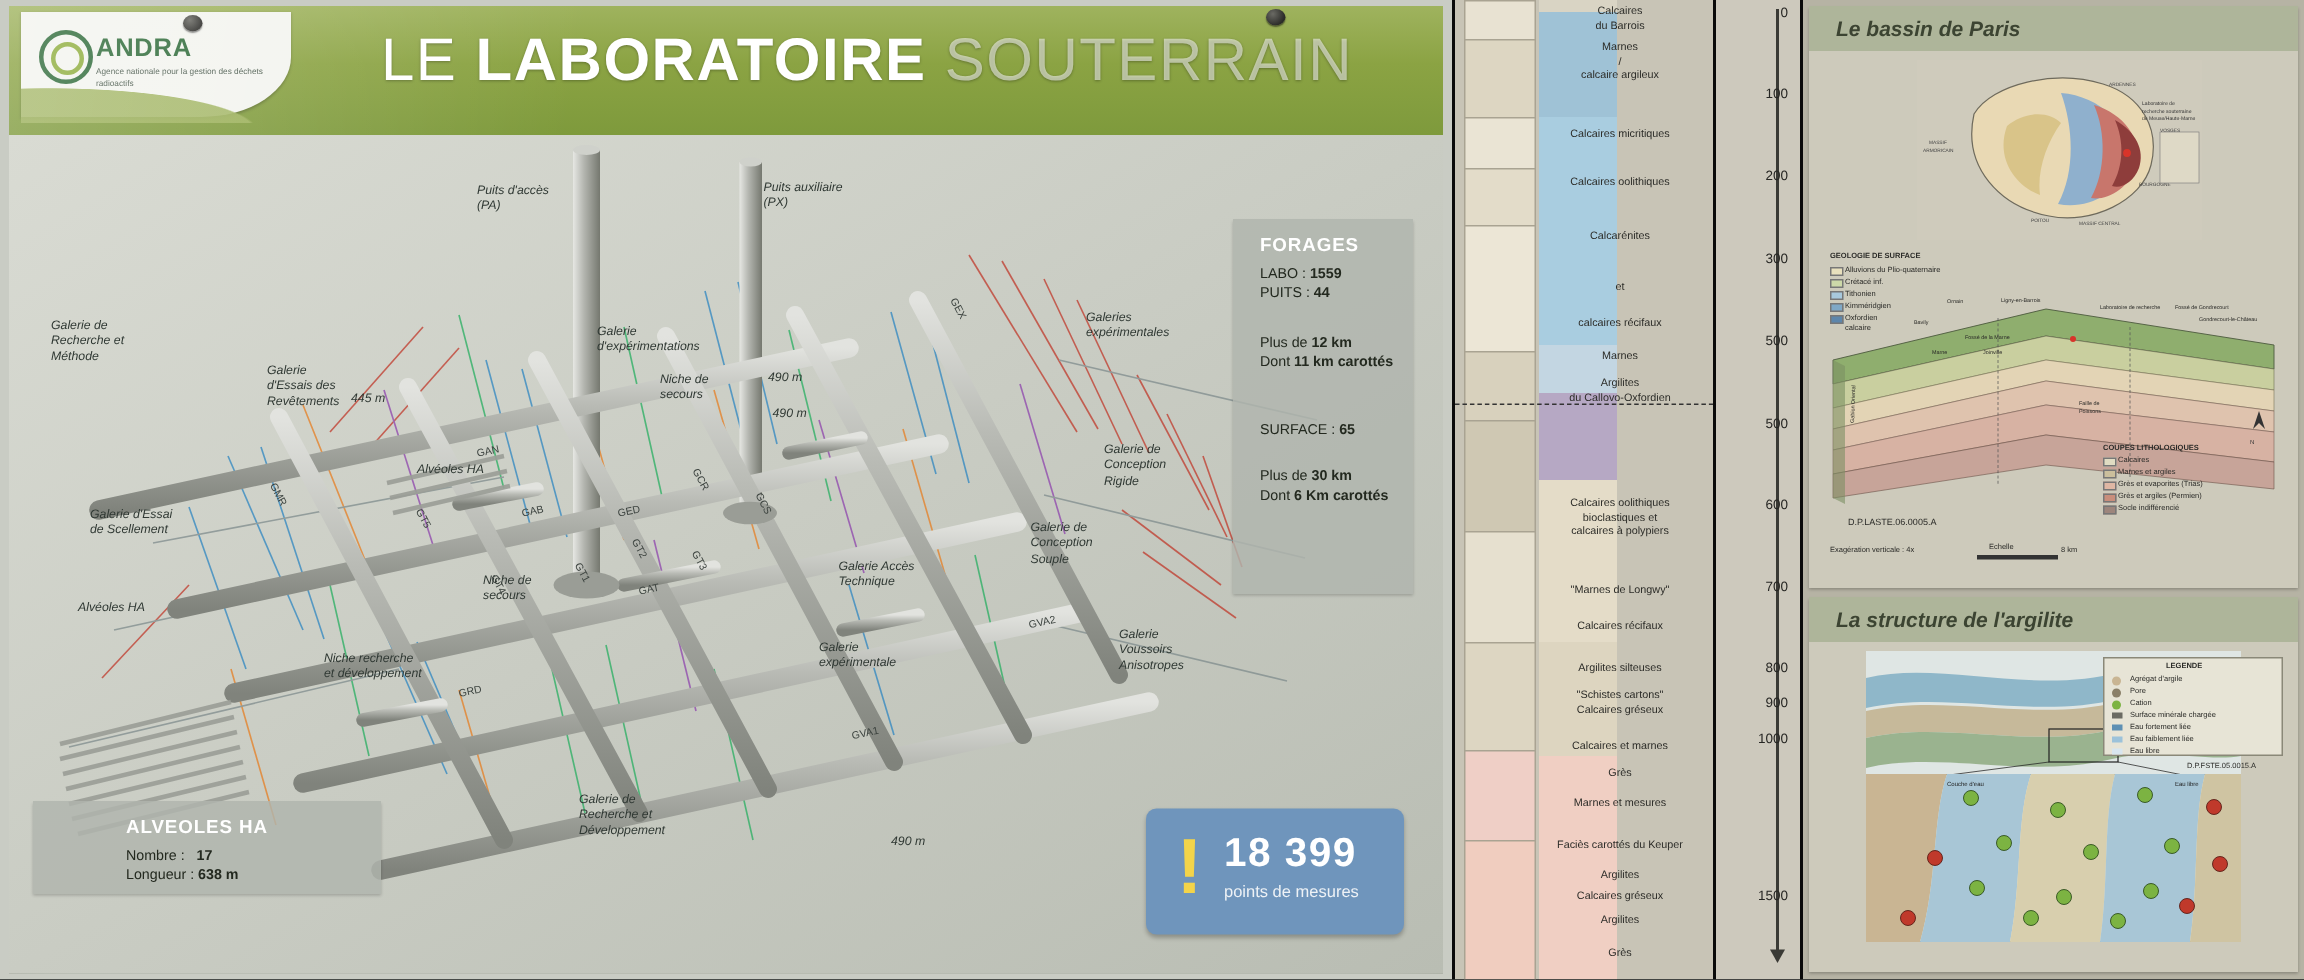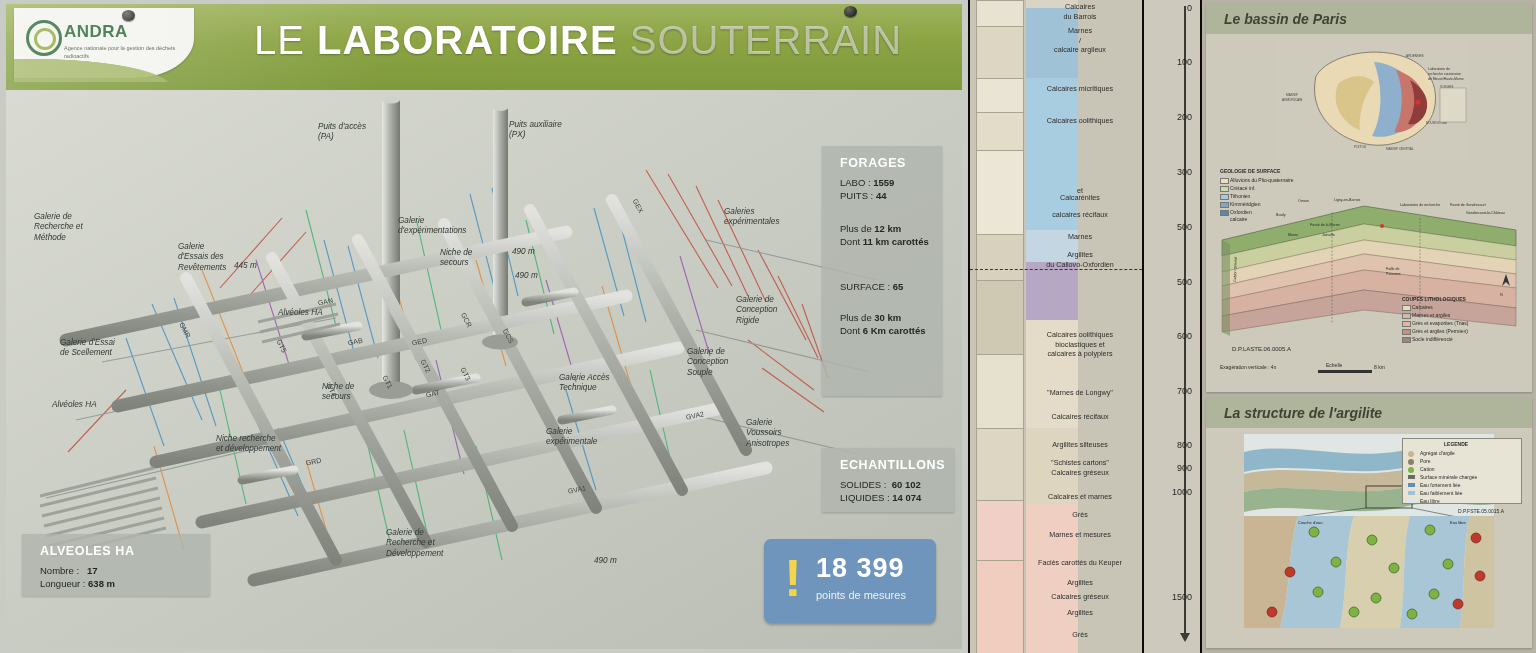--- a/index.html
+++ b/index.html
@@ -297,27 +297,22 @@
         <div class="row" style="height:18px;"></div>
         <div class="row"><span>Plus de</span>&nbsp;<b>12 km</b></div>
         <div class="row"><span>Dont</span>&nbsp;<b>11 km carottés</b></div>
         <div class="row" style="height:30px;"></div>
         <div class="row"><span>SURFACE :</span>&nbsp;<b>65</b></div>
         <div class="row" style="height:16px;"></div>
         <div class="row"><span>Plus de</span>&nbsp;<b>30 km</b></div>
         <div class="row"><span>Dont</span>&nbsp;<b>6 Km carottés</b></div>
       </div>
 
-      <div class="infobox" style="left:816px;top:358px;width:132px;height:64px;">
-        <h4>ECHANTILLONS</h4>
-        <div class="row"><span>SOLIDES :</span>&nbsp;&nbsp;<b>60 102</b></div>
-        <div class="row"><span>LIQUIDES :</span>&nbsp;<b>14 074</b></div>
-      </div>
-
-      <div class="infobox" style="left:16px;top:444px;width:188px;height:62px;">
+
+      <div class="infobox" style="left:16px;top:444px;width:188px;height:62px;padding-left:44px;">
         <h4>ALVEOLES HA</h4>
         <div class="row"><span>Nombre :</span>&nbsp;&nbsp;&nbsp;<b>17</b></div>
         <div class="row"><span>Longueur :</span>&nbsp;<b>638 m</b></div>
       </div>
 
       <div id="count-box" style="top:449px;">
         <div id="count-excl">!</div>
         <div id="count-num">18 399</div>
         <div id="count-cap">points de mesures</div>
       </div>
@@ -350,21 +345,21 @@
       <div class="blk" style="left:56px;top:504px;width:52px;height:149px;background:#f0cfc3;"></div>
       <div class="dashline" style="left:0;top:269px;width:232px;"></div>
 
       <div class="stratlbl" style="left:62px;top:2px;white-space:pre;">Calcaires
 du Barrois</div>
       <div class="stratlbl" style="left:62px;top:26px;white-space:pre;">Marnes
 /
 calcaire argileux</div>
       <div class="stratlbl" style="left:62px;top:84px;">Calcaires micritiques</div>
       <div class="stratlbl" style="left:62px;top:116px;">Calcaires oolithiques</div>
-      <div class="stratlbl" style="left:62px;top:152px;margin-top:41px;">Calcarénites</div>
+      <div class="stratlbl" style="left:62px;top:152px;">Calcarénites</div>
       <div class="stratlbl" style="left:62px;top:186px;">et</div>
       <div class="stratlbl" style="left:62px;top:210px;">calcaires récifaux</div>
       <div class="stratlbl" style="left:62px;top:232px;">Marnes</div>
       <div class="stratlbl" style="left:62px;top:250px;white-space:pre;">Argilites
 du Callovo-Oxfordien</div>
       <div class="stratlbl" style="left:62px;top:330px;white-space:pre;">Calcaires oolithiques
 bioclastiques et
 calcaires à polypiers</div>
       <div class="stratlbl" style="left:62px;top:388px;">"Marnes de Longwy"</div>
       <div class="stratlbl" style="left:62px;top:412px;">Calcaires récifaux</div>

